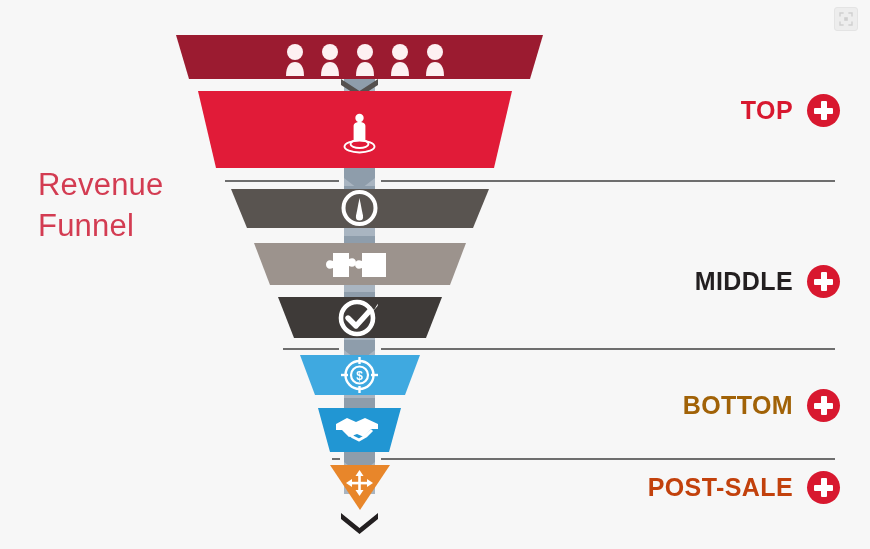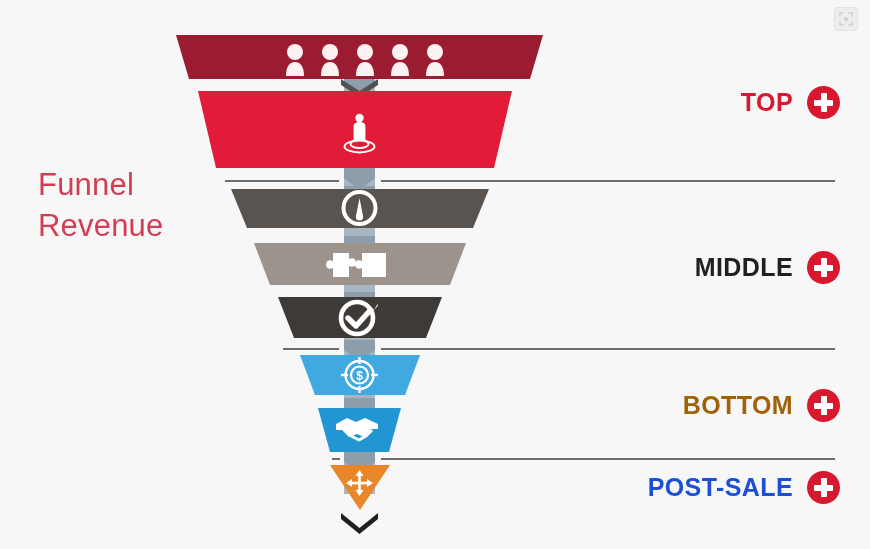--- a/index.html
+++ b/index.html
@@ -87,29 +87,29 @@
     transform: translateX(-50%);
   }
   .plus-badge::after {
     top: 50%;
     left: 7px;
     height: 6px;
     width: 19px;
     transform: translateY(-50%);
   }
 
-  #label-top     { top: 86px;  }
-  #label-middle  { top: 251px; }
+  #label-top     { top: 94px;  }
+  #label-middle  { top: 265px; }
   #label-bottom  { top: 389px; }
   #label-postsale{ top: 471px; }
 
   #label-top .slabel      { color: #d8182f; }
   #label-middle .slabel   { color: #231f20; }
   #label-bottom .slabel   { color: #a16207; }
-  #label-postsale .slabel { color: #1d4ed8; }
+  #label-postsale .slabel { color: #c2410c; }
 
   
   .divider {
     position: absolute;
     height: 2px;
     background: #6e6e6e;
   }
 
   
   #fullscreen-widget {
@@ -125,22 +125,22 @@
     align-items: center;
     justify-content: center;
   }
 </style>
 </head>
 <body>
 
 <div id="stage">
 
   <div id="title-block">
+    <span class="tline">Revenue</span>
     <span class="tline">Funnel</span>
-    <span class="tline">Revenue</span>
   </div>
 
   <svg id="funnel" viewBox="0 0 870 549">
 
     <g>
       <rect x="344" y="74" width="31" height="420" fill="#a9b5c1"></rect>
 
       <g fill="#8e9dab">
         <polygon points="344,74 375,74 375,84 359.5,96 344,84"></polygon>
         <polygon points="344,168 375,168 375,178 359.5,190 344,178"></polygon>

